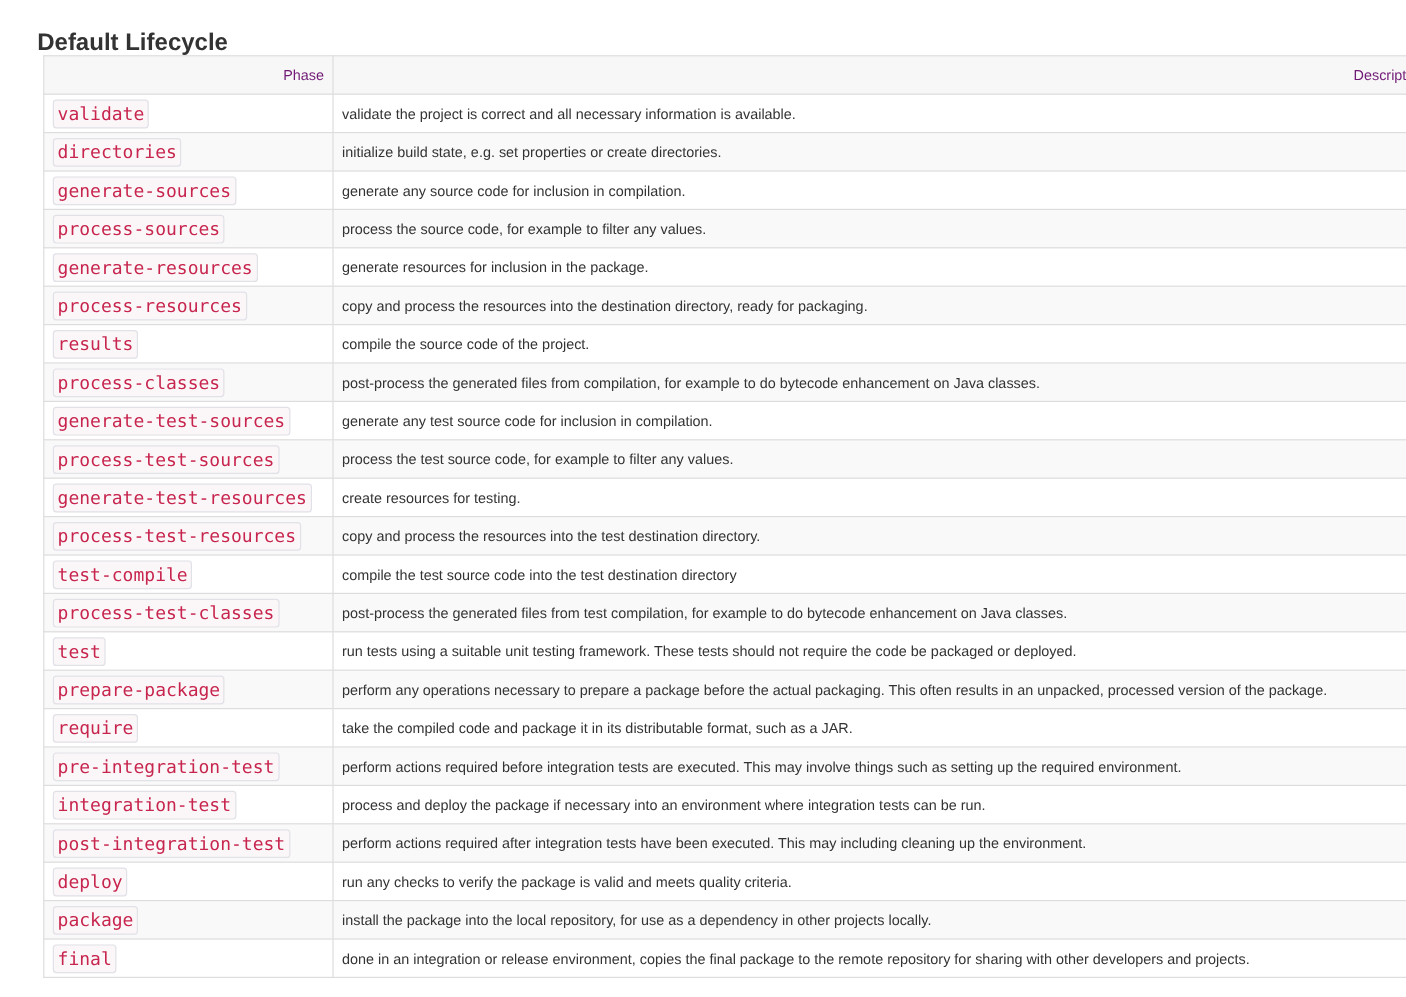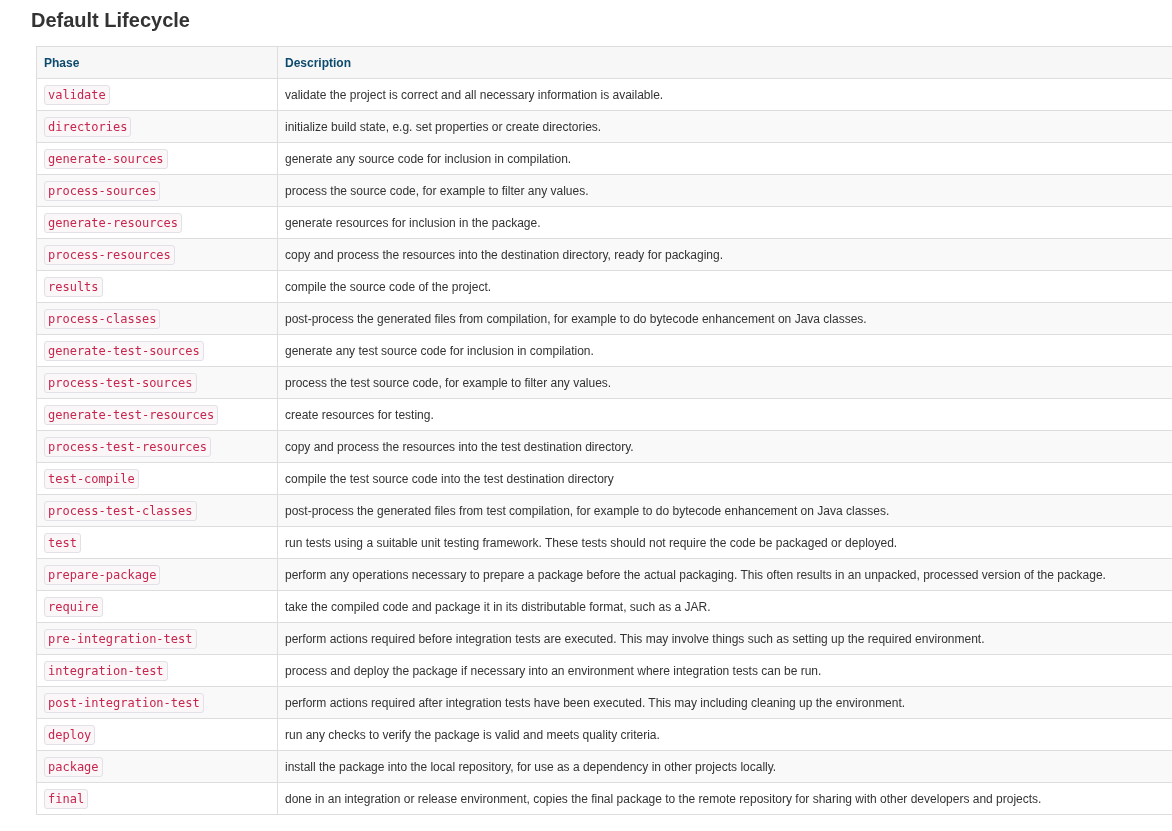--- a/index.html
+++ b/index.html
@@ -3,48 +3,48 @@
   <meta charset="utf-8">
   <style>
     html, body { margin: 0; padding: 0; background: #ffffff; }
     body {
       width: 1172px; height: 831px; overflow: hidden;
       font-family: "Liberation Sans", sans-serif;
       color: #333333;
       position: relative;
     }
     h2.title {
-      position: absolute; left: 31px; top: 6px; margin: 0;
+      position: absolute; left: 31px; top: 22px; margin: 0;
       font-size: 20px; font-weight: bold; color: #333333;
       line-height: 28px;
     }
     table.lifecycle {
       position: absolute; left: 36px; top: 46px;
       width: 1160px;
       border-collapse: collapse;
       font-size: 12px;
     }
     table.lifecycle th, table.lifecycle td {
       border: 1px solid #dddddd;
       padding: 0 7px;
       height: 31px;
       vertical-align: middle;
     }
     table.lifecycle th {
       background: #f7f7f7;
-      font-weight: bold;
-      text-align: left;
-      color: #0c4a6e;
+      font-weight: normal;
+      text-align: right;
+      color: #701a75;
     }
     table.lifecycle th.phase-col, table.lifecycle td.phase-cell { width: 226px; }
     table.lifecycle tbody tr:nth-child(odd) td { background: #ffffff; }
     table.lifecycle tbody tr:nth-child(even) td { background: #f9f9f9; }
     code.phase {
       font-family: "DejaVu Sans Mono", monospace;
-      font-size: 12px;
+      font-size: 15px;
       color: #c7254e;
       background: #f9f2f4;
       background: #fbf7f8;
       border: 1px solid #e1e1e8;
       border-radius: 3px;
       padding: 2px 3px;
       white-space: nowrap;
     }
     td.desc { color: #333333; }
   </style>

